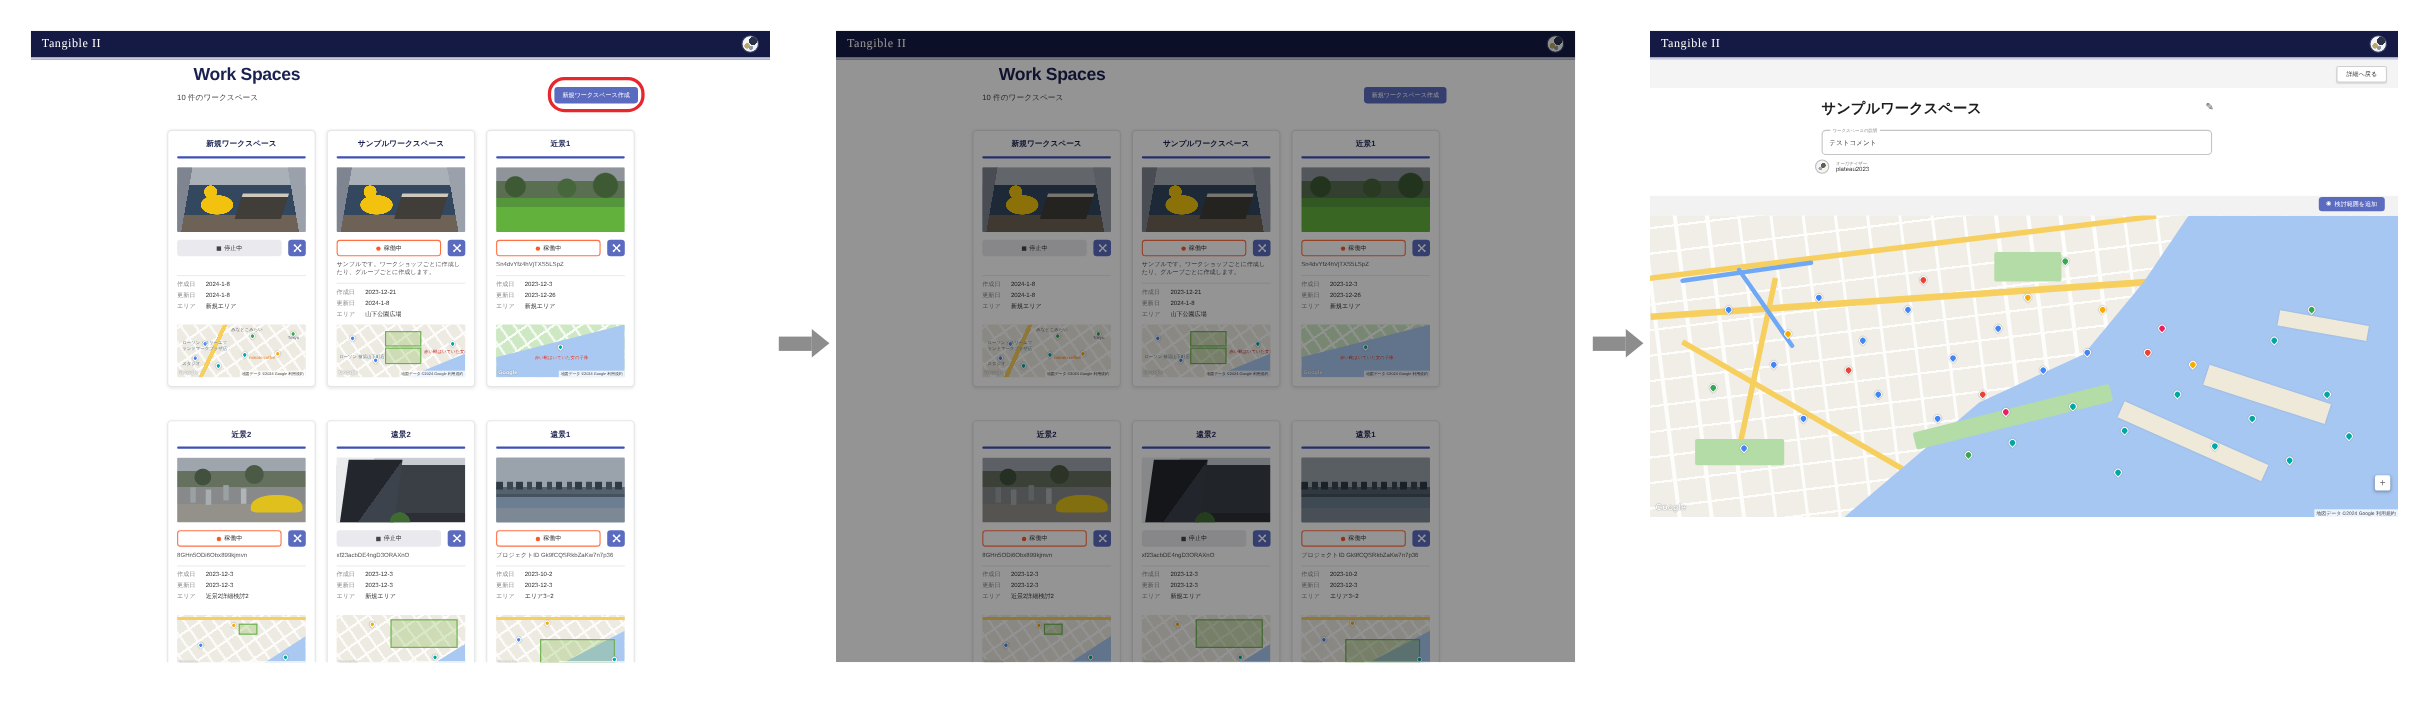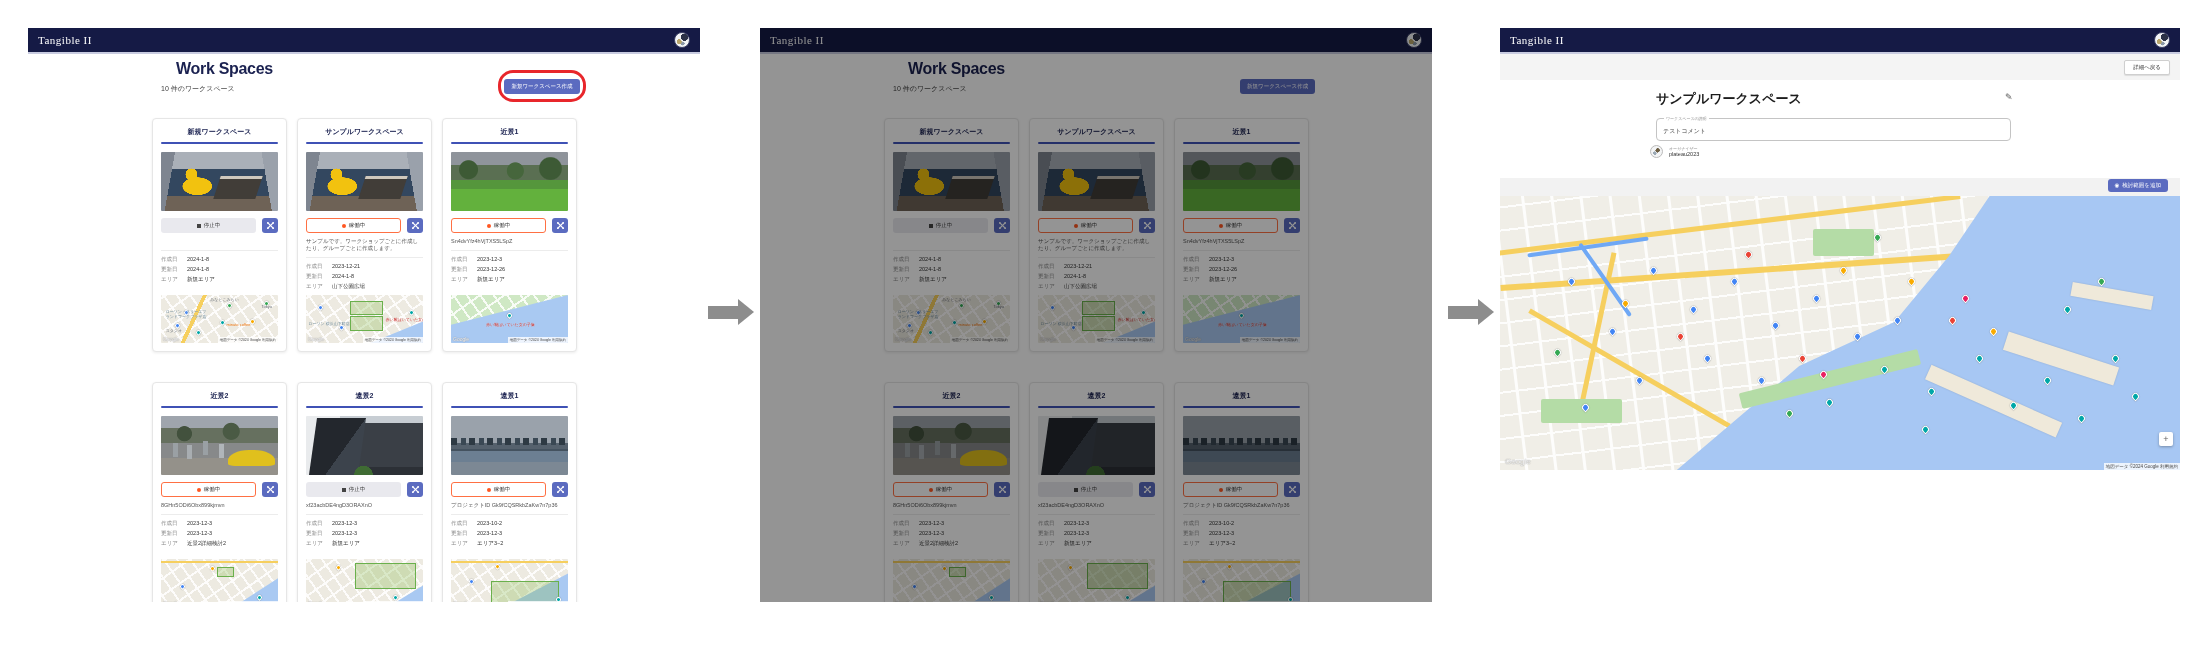--- a/index.html
+++ b/index.html
@@ -61,21 +61,21 @@
   .mini-map.shore::after{display:block;clip-path:polygon(100% 0,100% 100%,0 100%,0 62%);}
   .mini-map.pier::after{display:block;clip-path:polygon(100% 40%,100% 100%,62% 100%);}
   .mini-map.bigrect::after{display:block;clip-path:polygon(100% 55%,100% 100%,70% 100%);}
   .mini-map.harbor::after{display:block;clip-path:polygon(100% 30%,100% 100%,45% 100%);}
   .map-deco{position:absolute;inset:0;z-index:2;}
   .mini-map.pier .map-deco,.mini-map.harbor .map-deco{background:linear-gradient(180deg,transparent 4%,#f6cf5e 4%,#f6cf5e 9%,transparent 9%);}
   .mini-map.city .map-deco{background:linear-gradient(115deg,transparent 30%,#f6cf5e 30%,#f6cf5e 33%,transparent 33%);}
   .pin{position:absolute;width:5px;height:5px;border-radius:50% 50% 50% 0;transform:rotate(-45deg);border:1px solid #fff;z-index:4;box-shadow:0 0 1px rgba(0,0,0,.5);}
   .mrect{position:absolute;border:1px solid #6ab04c;background:rgba(124,179,66,.28);z-index:3;}
   .mlabel{position:absolute;font-size:4px;line-height:4px;z-index:5;white-space:nowrap;text-shadow:0 0 1px #fff;}
-  .glogo{position:absolute;left:2px;bottom:1px;font-size:5px;font-weight:400;z-index:6;color:#fff;text-shadow:0 0 1px #555;text-align:center;}
+  .glogo{position:absolute;left:2px;bottom:1px;font-size:5px;font-weight:700;z-index:6;color:#fff;text-shadow:0 0 1px #555;text-align:center;}
   .map-attr{position:absolute;right:0;bottom:0;font-size:3.5px;color:#444;background:rgba(255,255,255,.8);padding:1px 2px;z-index:6;}
 
   
   .scene-duck{background:
     radial-gradient(circle 6px at 26% 38%,#f2c20f 97%,transparent 100%),
     radial-gradient(ellipse 15px 9px at 31% 58%,#f2c20f 97%,transparent 100%),
     linear-gradient(100deg,#7e8590 0 11%,transparent 11%),
     linear-gradient(-100deg,#9aa1ab 0 13%,transparent 13%),
     linear-gradient(180deg,#aab0b8 0 28%,#33475f 28% 74%,#6e6256 74% 100%);}
   .scene-duck::after{content:'';position:absolute;right:16%;top:40%;width:36%;height:34%;background:#413d38;transform:skewX(-18deg);border-top:3px solid #cfc8bd;}

